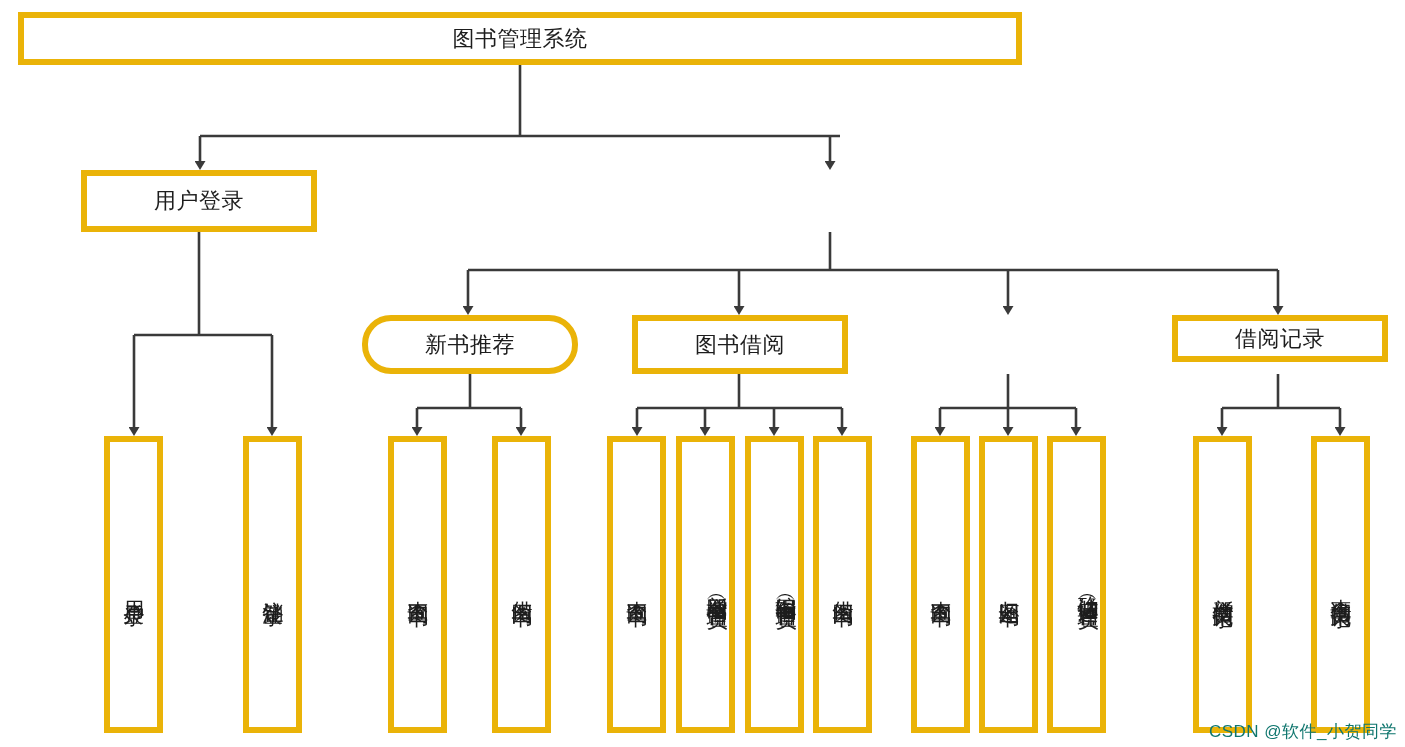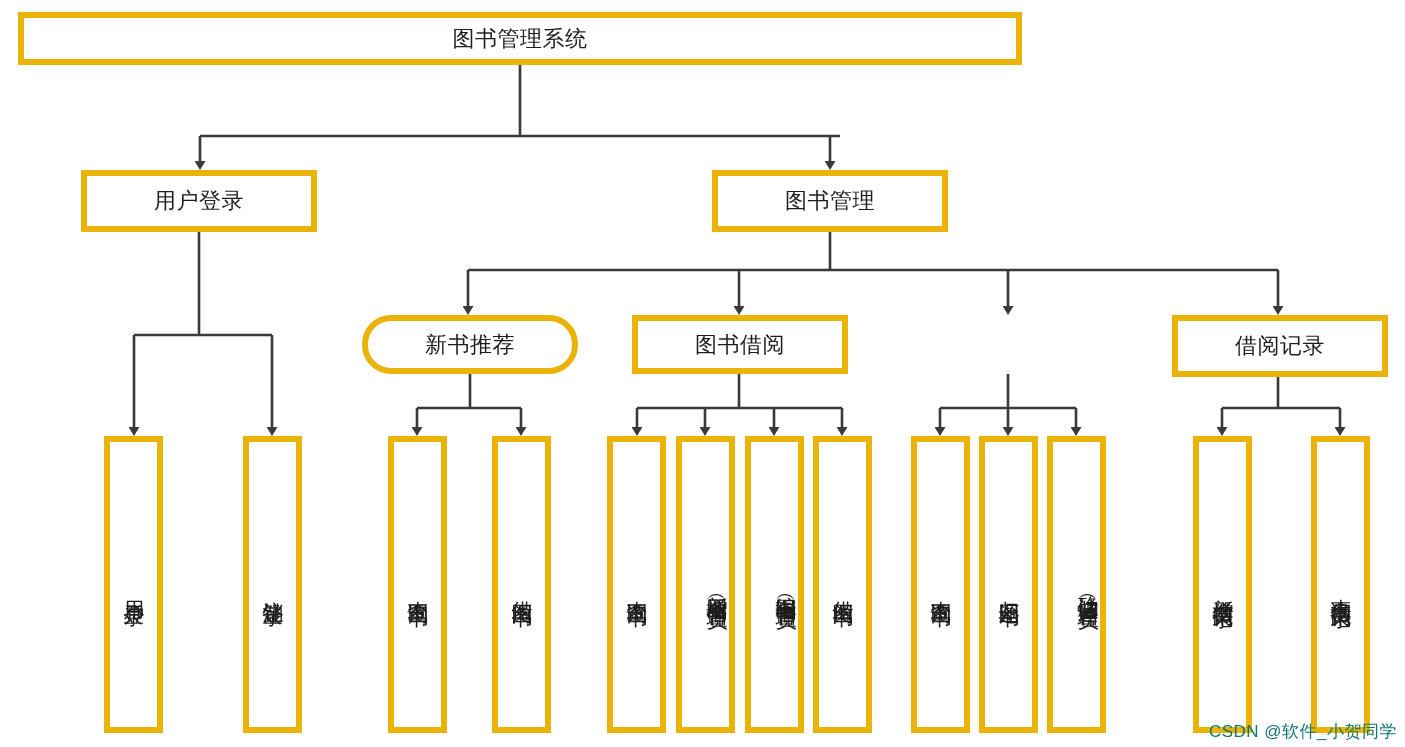--- a/index.html
+++ b/index.html
@@ -124,31 +124,28 @@
     </g>
   </svg>
 
   <div class="node horiz" style="left:18px; top:12px; width:1004px; height:53px;">
     <span class="node-label">图书管理系统</span>
   </div>
 
   <div class="node horiz" style="left:81px; top:170px; width:236px; height:62px;">
     <span class="node-label">用户登录</span>
   </div>
-  <div class="node horiz" style="left:712px; top:170px; width:236px; height:62px;">
-    <span class="node-label">图书管理</span>
-  </div>
 
   <div class="node horiz" style="left:362px; top:315px; width:216px; height:59px;border-radius:29px;">
     <span class="node-label">新书推荐</span>
   </div>
   <div class="node horiz" style="left:632px; top:315px; width:216px; height:59px;">
     <span class="node-label">图书借阅</span>
   </div>
-  <div class="node horiz" style="left:1172px; top:315px; width:216px; height:62px;">
+  <div class="node horiz" style="left:1172px; top:315px; width:216px; height:47px;">
     <span class="node-label">借阅记录</span>
   </div>
 
   <div class="node vert leafshort" style="left:104px; top:436px; width:59px; height:297px;">
     <span class="node-label">用户登录</span>
   </div>
   <div class="node vert leafshort" style="left:243px; top:436px; width:59px; height:297px;">
     <span class="node-label">注销登录</span>
   </div>
 

